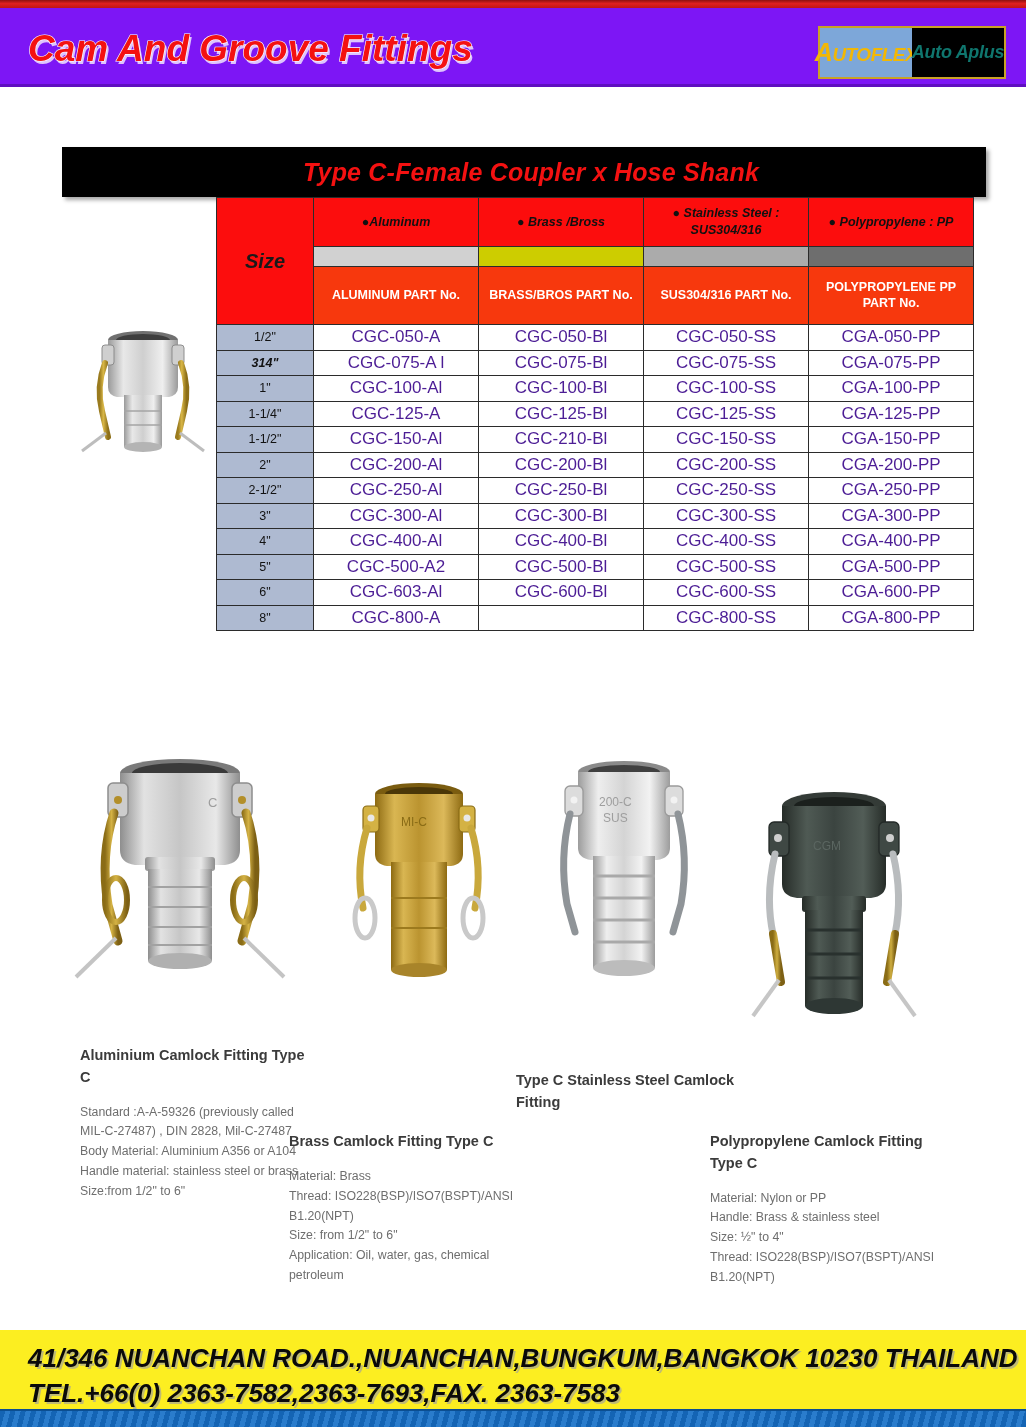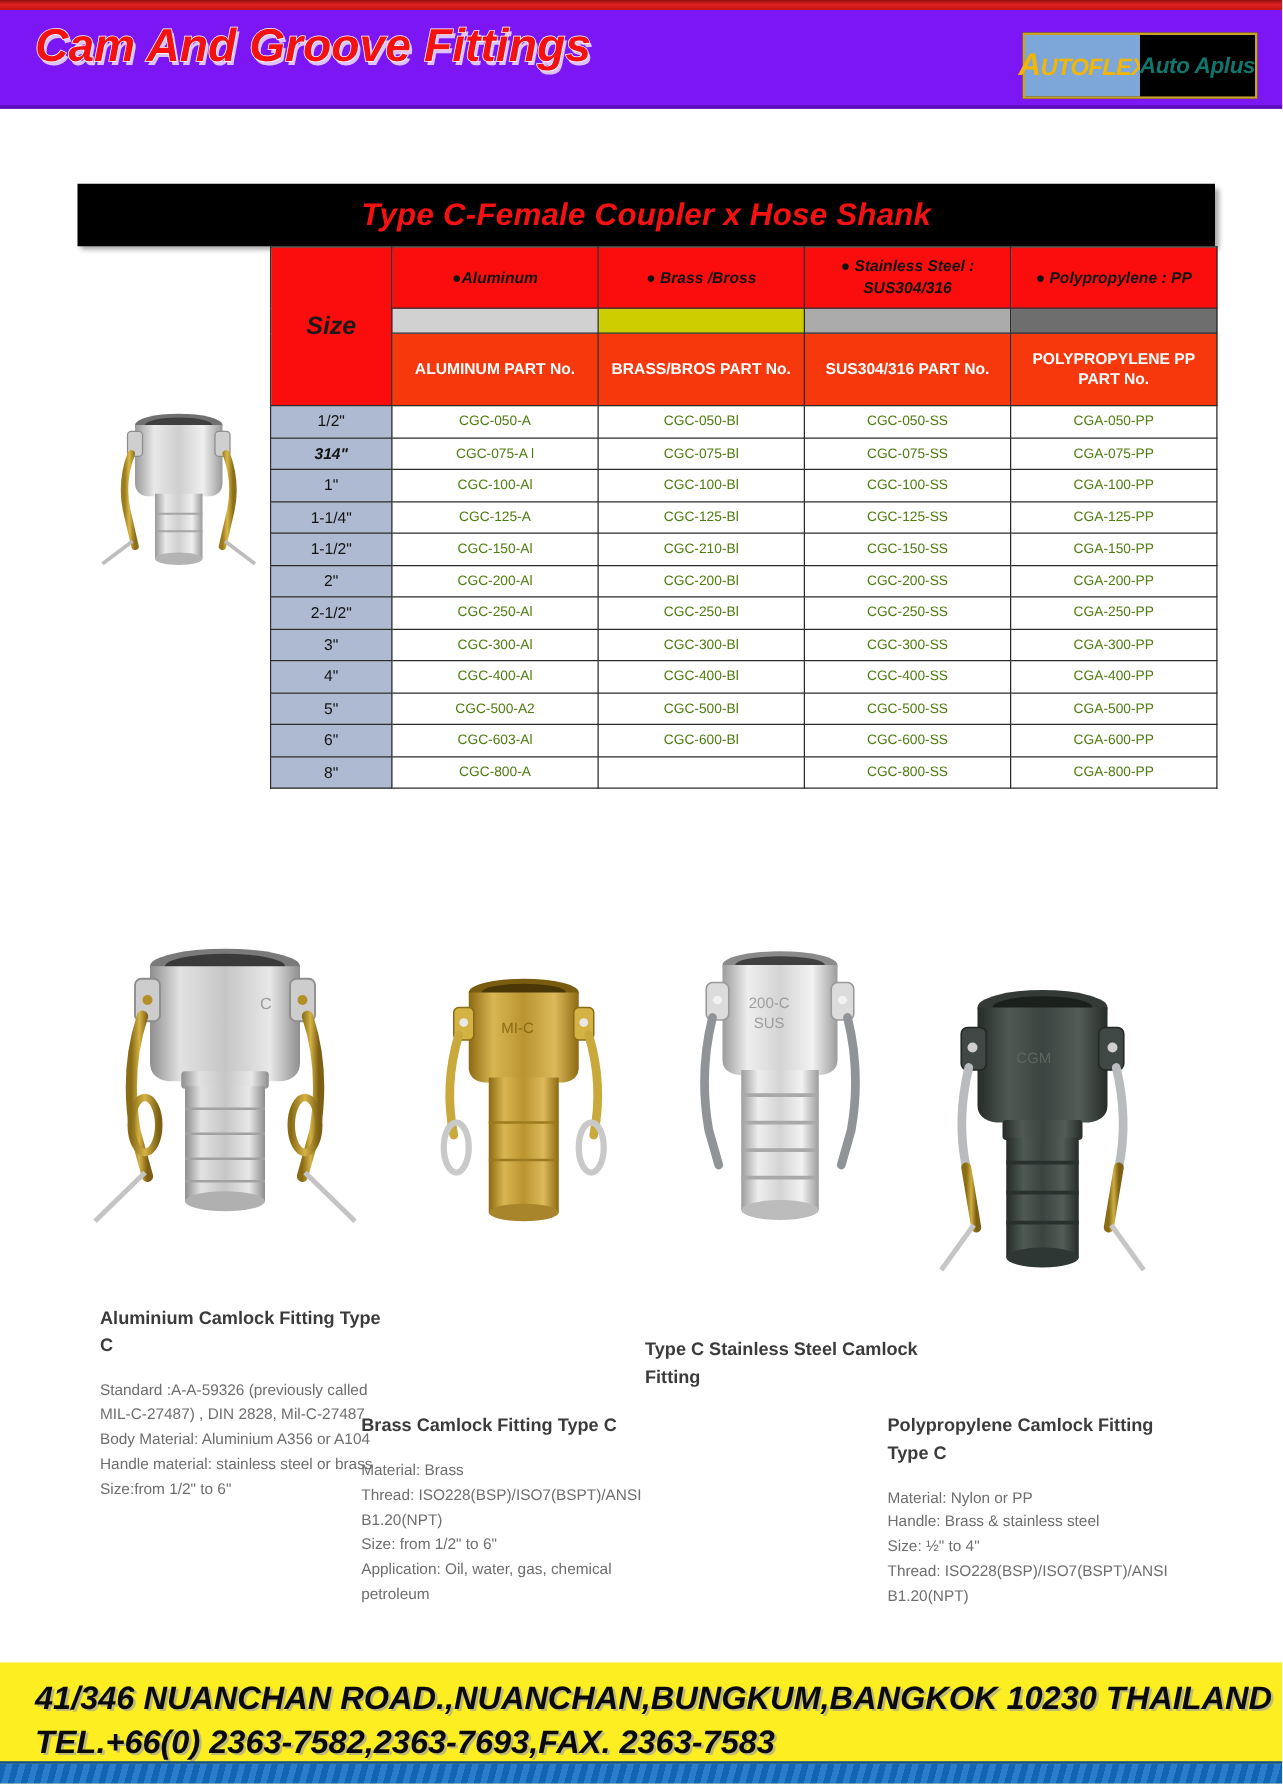--- a/index.html
+++ b/index.html
@@ -33,21 +33,21 @@
     background: #7d16f5;
   }
   .header-underline {
     position: absolute;
     left: 0; top: 84px;
     width: 1026px; height: 3px;
     background: #5f0fc0;
   }
   .header-title {
     position: absolute;
-    left: 28px; top: 8px;
+    left: 28px; top: 20px;
     font-size: 37px;
     font-weight: bold;
     font-style: italic;
     color: #f41111;
     letter-spacing: 0px;
     -webkit-text-stroke: 1.2px #ffffff;
     paint-order: stroke fill;
     text-shadow: 2px 3px 0px rgba(255,255,255,0.75);
     white-space: nowrap;
   }
@@ -95,20 +95,21 @@
   
   .table-title {
     position: absolute;
     left: 62px; top: 147px;
     width: 910px; height: 50px;
     background: #000000;
     display: flex;
     align-items: center;
     justify-content: center;
     box-shadow: 3px 3px 4px rgba(0,0,0,0.35);
+    padding-left: 14px;
   }
   .table-title span {
     color: #f41111;
     font-size: 25px;
     font-weight: bold;
     font-style: italic;
     letter-spacing: 0.2px;
   }
 
   
@@ -157,22 +158,22 @@
     color: #ffffff;
     font-size: 12.5px;
     font-weight: bold;
     height: 57px;
     line-height: 1.25;
     padding: 0 2px;
   }
 
   .parts-table tbody td {
     height: 24.5px;
-    font-size: 11px;
-    color: #4d7c0f;
+    font-size: 17px;
+    color: #4c1d95;
     background: #ffffff;
     font-weight: normal;
   }
   .parts-table tbody td.size-cell {
     background: #aebad1;
     font-weight: normal;
     font-size: 12.5px;
     color: #121212;
   }
   .parts-table tbody td.size-cell.italic { font-style: italic; font-weight: bold; }

